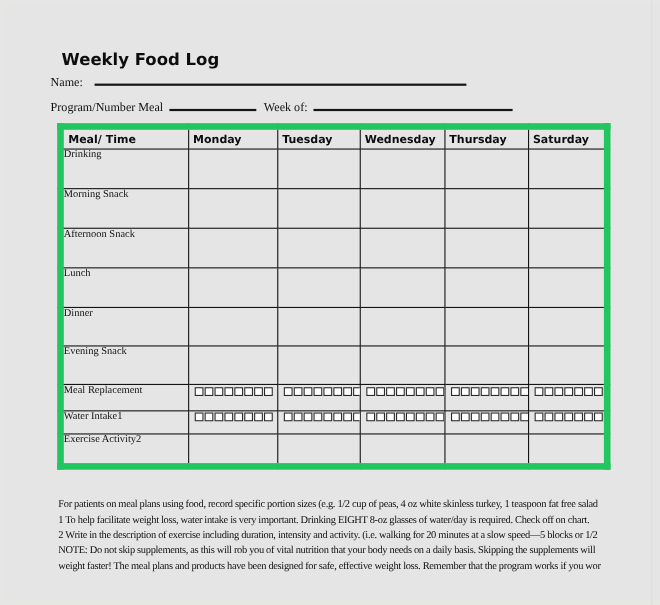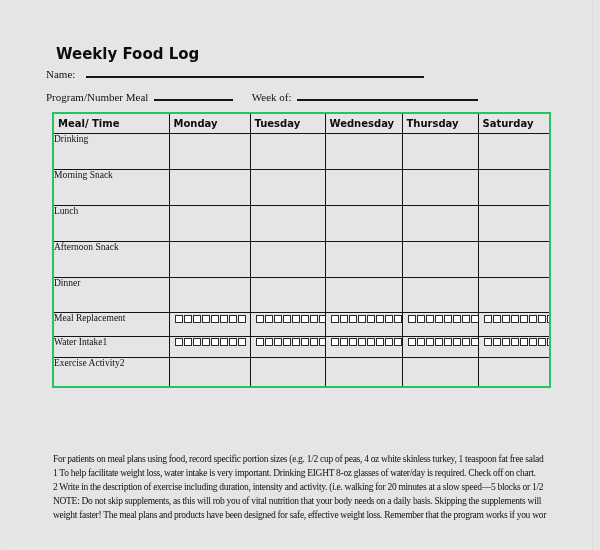--- a/index.html
+++ b/index.html
@@ -17,21 +17,21 @@
          font-family:"DejaVu Sans", sans-serif;font-weight:bold;
          font-size:15px;letter-spacing:0px;color:#0d0d0d;}
 
   .fill-line{position:absolute;left:46px;white-space:nowrap;font-size:11px;color:#111;}
   .line-name{top:68px;}
   .line-program{top:91px;}
   .blank{display:inline-block;height:8px;border-bottom:2px solid #151515;vertical-align:baseline;}
 
   table.foodlog{position:absolute;left:52px;top:112px;width:497px;
         border-collapse:collapse;table-layout:fixed;
-        border:2px solid #22c55e;}
+        border:6px solid #22c55e;}
   table.foodlog th, table.foodlog td{border:1px solid #141414;padding:0;vertical-align:top;overflow:hidden;}
   table.foodlog th{font-family:"DejaVu Sans", sans-serif;font-weight:bold;font-size:10px;
         text-align:left;padding:4px 0 0 4px;color:#0d0d0d;}
   td.rowlabel{font-size:9.5px;padding:3px 0 0 4px;color:#111;}
   tr.hdr{height:20px;} tr.r36{height:36px;} tr.r35{height:35px;}
   tr.r24{height:24px;} tr.r21{height:21px;} tr.r30{height:30px;}
 
   .boxes{margin:2px 0 0 5px;white-space:nowrap;line-height:0;}
   .boxes .box{display:inline-block;width:6px;height:6px;margin-right:1px;
         border:1px solid #2b2b2b;background:#ffffff;box-sizing:content-box;}
@@ -52,21 +52,21 @@
   <div class="title">Weekly Food Log</div>
 
   <div class="fill-line line-name">
     <span>Name:</span>
     <span class="blank" style="width:338px;margin-left:8px;"></span>
   </div>
 
   <div class="fill-line line-program">
     <span>Program/Number Meal</span>
     <span class="blank" style="width:79px;margin-left:3px;"></span>
-    <span style="margin-left:16px;">Week of:</span>
+    <span style="margin-left:4px;">Week of:</span>
     <span class="blank" style="width:181px;margin-left:3px;"></span>
   </div>
 
   <table class="foodlog">
     <colgroup>
       <col style="width:116px;">
         <col style="width:81px;">
         <col style="width:75px;">
       <col style="width:77px;">
         <col style="width:76px;">
@@ -94,46 +94,54 @@
     <tr class="r36">
       <td class="rowlabel">Morning Snack</td>
       <td></td>
       <td></td>
       <td></td>
       <td></td>
       <td></td>
     </tr>
 
     <tr class="r36">
-      <td class="rowlabel">Lunch</td>
+      <td class="rowlabel">Afternoon Snack</td>
       <td></td>
       <td></td>
       <td></td>
       <td></td>
       <td></td>
     </tr>
 
     <tr class="r36">
-      <td class="rowlabel">Afternoon Snack</td>
+      <td class="rowlabel">Lunch</td>
       <td></td>
       <td></td>
       <td></td>
       <td></td>
       <td></td>
     </tr>
 
     <tr class="r35">
       <td class="rowlabel">Dinner</td>
       <td></td>
       <td></td>
       <td></td>
       <td></td>
       <td></td>
     </tr>
 
+    <tr class="r35">
+      <td class="rowlabel">Evening Snack</td>
+      <td></td>
+      <td></td>
+      <td></td>
+      <td></td>
+      <td></td>
+    </tr>
 
     <tr class="r24">
       <td class="rowlabel">Meal Replacement</td>
       <td>
             <div class="boxes"><span class="box"></span><span class="box"></span><span class="box"></span><span class="box"></span><span class="box"></span><span class="box"></span><span class="box"></span><span class="box"></span></div>
           </td>
       <td>
             <div class="boxes"><span class="box"></span><span class="box"></span><span class="box"></span><span class="box"></span><span class="box"></span><span class="box"></span><span class="box"></span><span class="box"></span></div>
           </td>
       <td>

